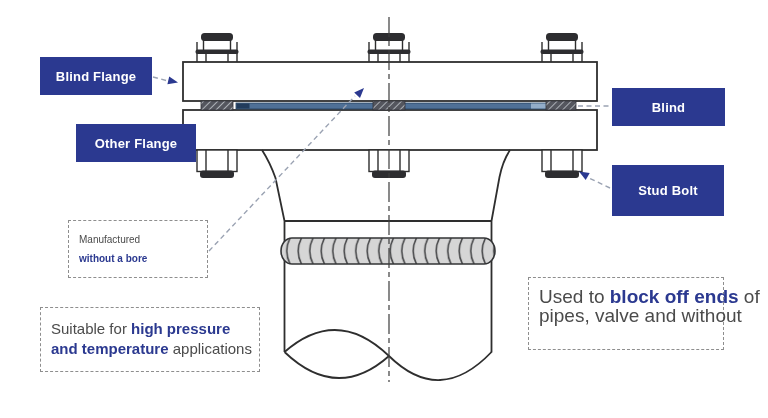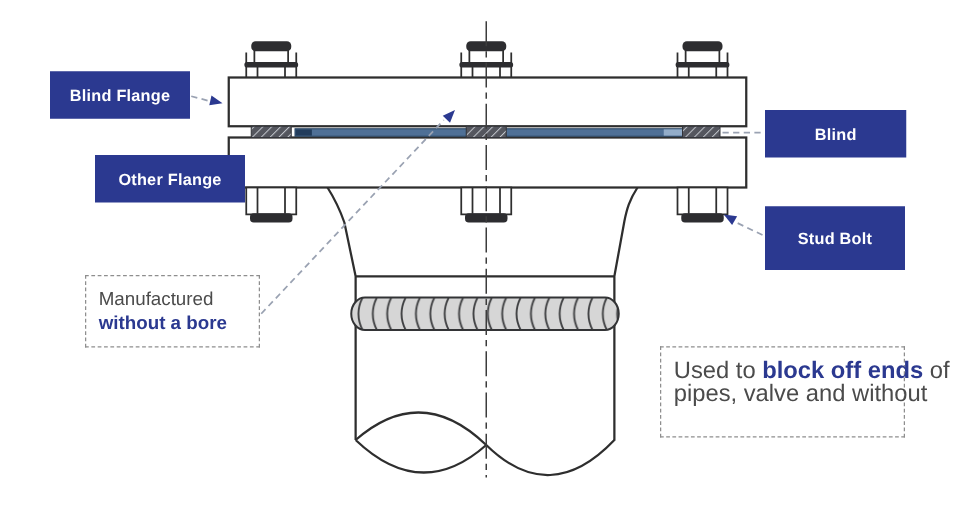--- a/index.html
+++ b/index.html
@@ -33,21 +33,21 @@
   }
 
   
   .note {
     position:absolute; box-sizing:border-box;
     border:1px dashed #8e8e8e; background:transparent;
     color:var(--note-text,#4b4b4b);
   }
   .nline { white-space:nowrap; }
   .hl { color:var(--highlight-text,#2b3990); font-weight:bold; }
-  .note-bore     { font-size:15px;   line-height:19px; padding:9px 0 0 10px; }
+  .note-bore     { font-size:10px;   line-height:19px; padding:9px 0 0 10px; }
   .note-suitable { font-size:15px;   line-height:20px; padding:11px 0 0 10px; }
   .note-usage    { font-size:19px; line-height:19px; padding:9px 0 0 10px; }
 </style>
 </head>
 <body>
 
 <div class="stage">
 
   <svg class="drawing" viewBox="0 0 768 418" aria-hidden="true">
     <defs>
@@ -143,20 +143,28 @@
 
   <div class="note note-bore" style="left:68px; top:220px; width:140px; height:58px;">
     <div class="nline">
       <span>Manufactured</span>
     </div>
     <div class="nline">
       <span class="hl">without a bore</span>
     </div>
   </div>
 
+  <div class="note note-suitable" style="left:40px; top:307px; width:220px; height:65px;">
+    <div class="nline">
+      <span>Suitable for </span><span class="hl">high pressure</span>
+    </div>
+    <div class="nline">
+      <span class="hl">and temperature</span><span> applications</span>
+    </div>
+  </div>
 
   <div class="note note-usage" style="left:528px; top:277px; width:196px; height:73px;">
     <div class="nline">
       <span>Used to </span><span class="hl">block off ends</span><span> of</span>
     </div>
     <div class="nline">
       <span>pipes, valve and without</span>
     </div>
   </div>
 

